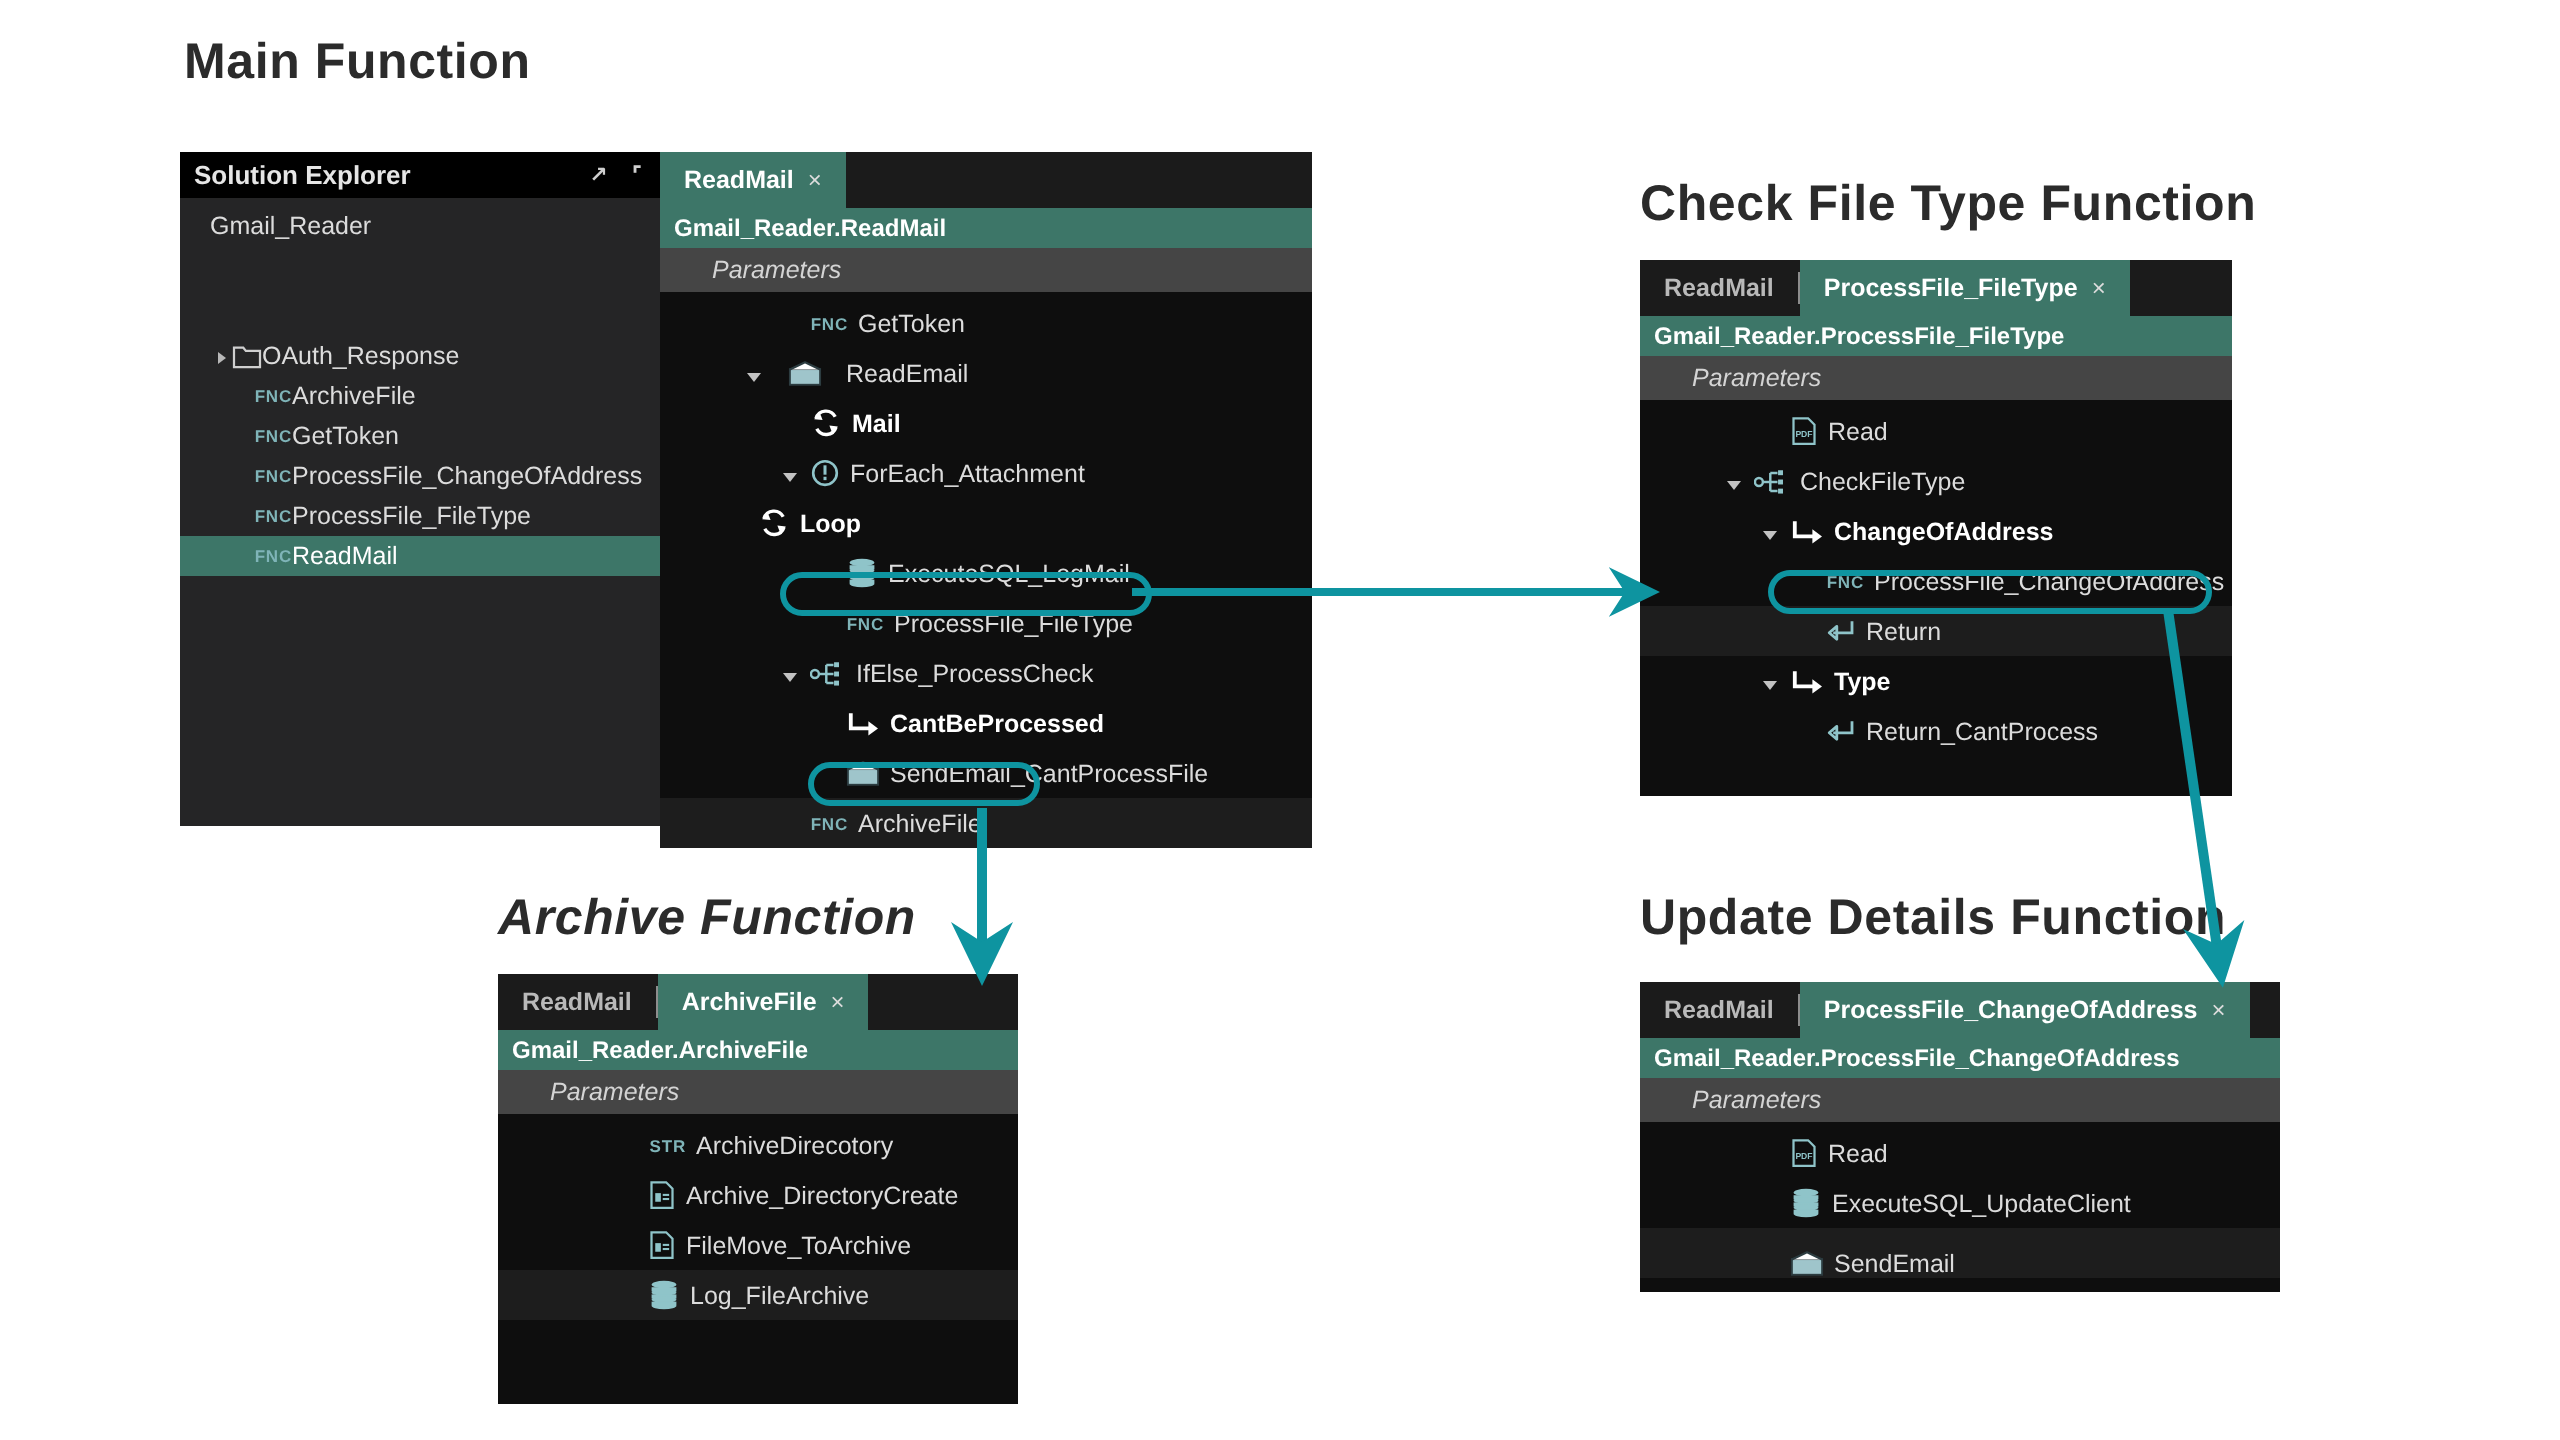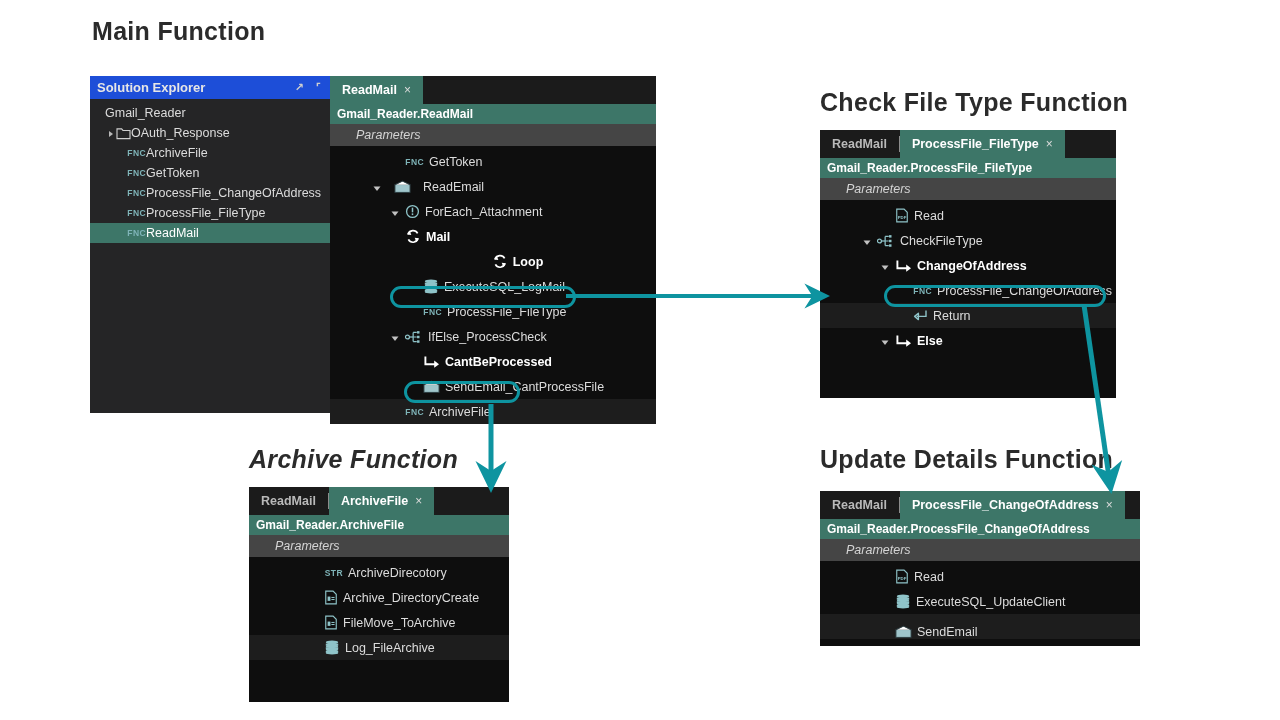--- a/index.html
+++ b/index.html
@@ -43,21 +43,21 @@
   .row.bold{font-weight:bold;color:#ffffff;}
   .caret{
     width:10px;height:10px;flex:0 0 10px;position:relative;
   }
   .ico{flex:0 0 auto;display:inline-flex;align-items:center;justify-content:center;}
   .fnc{color:#7fb4b8;font-size:8.5px;font-weight:bold;letter-spacing:.4px;width:19px;text-align:right;}
   .str{color:#7fb4b8;font-size:8.5px;font-weight:bold;letter-spacing:.4px;width:19px;text-align:right;}
 
   
   .se-head{
-    height:23px;background:#1d4ed8;display:flex;align-items:center;
+    height:23px;background:#000000;display:flex;align-items:center;
     padding-left:7px;color:#e6e6e6;font-size:13px;font-weight:bold;
   }
   .se-head-icons{margin-left:auto;display:flex;gap:12px;padding-right:9px;color:#cfcfcf;font-size:11px;}
   .se-row{
     height:20px;display:flex;align-items:center;gap:0;
     font-size:12.5px;color:#dcdcdc;white-space:nowrap;
   }
   .se-row.sel{background:#3d7668;color:#ffffff;}
 
   
@@ -82,21 +82,21 @@
       <span>↗</span>
       <span>⌜</span>
     </span>
   </div>
   <div id="se-list" style="padding-top:4px;">
       <div class="se-row" style="padding-left: 5px;">
         <span class="caret"></span>
         <span class="ico"></span>
         <span>Gmail_Reader</span>
       </div>
-      <div class="se-row" style="padding-left: 16px;">
+      <div class="se-row" style="padding-left: 16px; margin-top: 45px;">
         <span class="caret"><svg width="10" height="10" viewBox="0 0 10 10">
             <path d="M3 2 L7 5 L3 8 Z" fill="#b8b8b8"></path>
           </svg></span>
         <span class="ico">
           <svg width="15" height="13" viewBox="0 0 16 14">
             <path d="M1 2 h5 l1.4 1.7 H15 V12.5 H1 Z" fill="none" stroke="#cfcfcf" stroke-width="1.2"></path>
           </svg>
         </span>
         <span>OAuth_Response</span>
       </div>
@@ -149,46 +149,46 @@
             <path d="M1.5 3.5 L8.5 3.5 L5 8 Z" fill="#c2c2c2"></path>
           </svg></span>
         <span class="ico">
           <svg width="17" height="14" viewBox="0 0 18 14">
             <rect x="1" y="4.4" width="16" height="8.3" fill="#9fc5cb" stroke="#2c3c40" stroke-width="1"></rect>
             <path d="M1 4.6 L9 0.8 L17 4.6" fill="#ffffff" stroke="#2c3c40" stroke-width="1.1" stroke-linejoin="round"></path>
           </svg>
         </span>
         <span>ReadEmail</span>
       </div>
-      <div class="row" style="padding-left: 60px;">
-        <span class="caret"><svg width="10" height="10" viewBox="0 0 10 10">
-            <path d="M1.5 3.5 L8.5 3.5 L5 8 Z" fill="#c2c2c2"></path>
-          </svg></span>
-        <span class="ico">
-          <svg width="15" height="15" viewBox="0 0 16 16">
-            <circle cx="8" cy="8" r="6.3" fill="none" stroke="#8fc4c9" stroke-width="1.4"></circle>
-            <rect x="7.2" y="3.9" width="1.6" height="5" fill="#8fc4c9"></rect>
-            <rect x="7.2" y="10" width="1.6" height="1.8" fill="#8fc4c9"></rect>
-          </svg>
-        </span>
-        <span>ForEach_Attachment</span>
-      </div>
       <div class="row bold" style="padding-left: 60px;">
         <span class="caret"></span>
         <span class="ico">
           <svg width="16" height="15" viewBox="0 0 16 15">
             <path d="M12.6 4.4 A5.2 5.2 0 0 0 3.0 5.2" fill="none" stroke="#ffffff" stroke-width="1.7"></path>
             <path d="M4.6 1.6 L2.1 5.6 L6.3 6.0 Z" fill="#ffffff"></path>
             <path d="M3.4 10.4 A5.2 5.2 0 0 0 13.0 9.6" fill="none" stroke="#ffffff" stroke-width="1.7"></path>
             <path d="M11.4 13.2 L13.9 9.2 L9.7 8.8 Z" fill="#ffffff"></path>
           </svg>
         </span>
         <span>Mail</span>
       </div>
-      <div class="row bold" style="padding-left: 34px; justify-content: center;">
+      <div class="row" style="padding-left: 60px;">
+        <span class="caret"><svg width="10" height="10" viewBox="0 0 10 10">
+            <path d="M1.5 3.5 L8.5 3.5 L5 8 Z" fill="#c2c2c2"></path>
+          </svg></span>
+        <span class="ico">
+          <svg width="15" height="15" viewBox="0 0 16 16">
+            <circle cx="8" cy="8" r="6.3" fill="none" stroke="#8fc4c9" stroke-width="1.4"></circle>
+            <rect x="7.2" y="3.9" width="1.6" height="5" fill="#8fc4c9"></rect>
+            <rect x="7.2" y="10" width="1.6" height="1.8" fill="#8fc4c9"></rect>
+          </svg>
+        </span>
+        <span>ForEach_Attachment</span>
+      </div>
+      <div class="row bold" style="padding-left: 34px;">
         <span class="caret"></span>
         <span class="ico">
           <svg width="16" height="15" viewBox="0 0 16 15">
             <path d="M12.6 4.4 A5.2 5.2 0 0 0 3.0 5.2" fill="none" stroke="#ffffff" stroke-width="1.7"></path>
             <path d="M4.6 1.6 L2.1 5.6 L6.3 6.0 Z" fill="#ffffff"></path>
             <path d="M3.4 10.4 A5.2 5.2 0 0 0 13.0 9.6" fill="none" stroke="#ffffff" stroke-width="1.7"></path>
             <path d="M11.4 13.2 L13.9 9.2 L9.7 8.8 Z" fill="#ffffff"></path>
           </svg>
         </span>
         <span>Loop</span>
@@ -330,21 +330,31 @@
       <div class="row bold" style="padding-left: 60px;">
         <span class="caret"><svg width="10" height="10" viewBox="0 0 10 10">
             <path d="M1.5 3.5 L8.5 3.5 L5 8 Z" fill="#c2c2c2"></path>
           </svg></span>
         <span class="ico">
           <svg width="17" height="14" viewBox="0 0 17 14">
             <path d="M2.4 1.6 V9.2 H12.4" fill="none" stroke="#ffffff" stroke-width="1.9"></path>
             <path d="M11.2 5.6 L16 9.2 L11.2 12.8 Z" fill="#ffffff"></path>
           </svg>
         </span>
-        <span>Else</span>
+        <span>Type</span>
+      </div>
+      <div class="row" style="padding-left: 78px;">
+        <span class="caret"></span>
+        <span class="ico">
+          <svg width="15" height="13" viewBox="0 0 15 13">
+            <path d="M13 1.6 V7.4 H3.6" fill="none" stroke="#8fc4c9" stroke-width="1.4"></path>
+            <path d="M5.4 4.2 L1.6 7.4 L5.4 10.6 Z" fill="none" stroke="#8fc4c9" stroke-width="1.4" stroke-linejoin="round"></path>
+          </svg>
+        </span>
+        <span>Return_CantProcess</span>
       </div>
     </div>
 </div>
 
 <div class="panel" style="left:249px;top:487px;width:260px;height:215px;">
   <div class="tabbar">
       <div class="tab inactive">
         <span>ReadMail</span>
       </div>
       <div class="tab-sep"></div>

